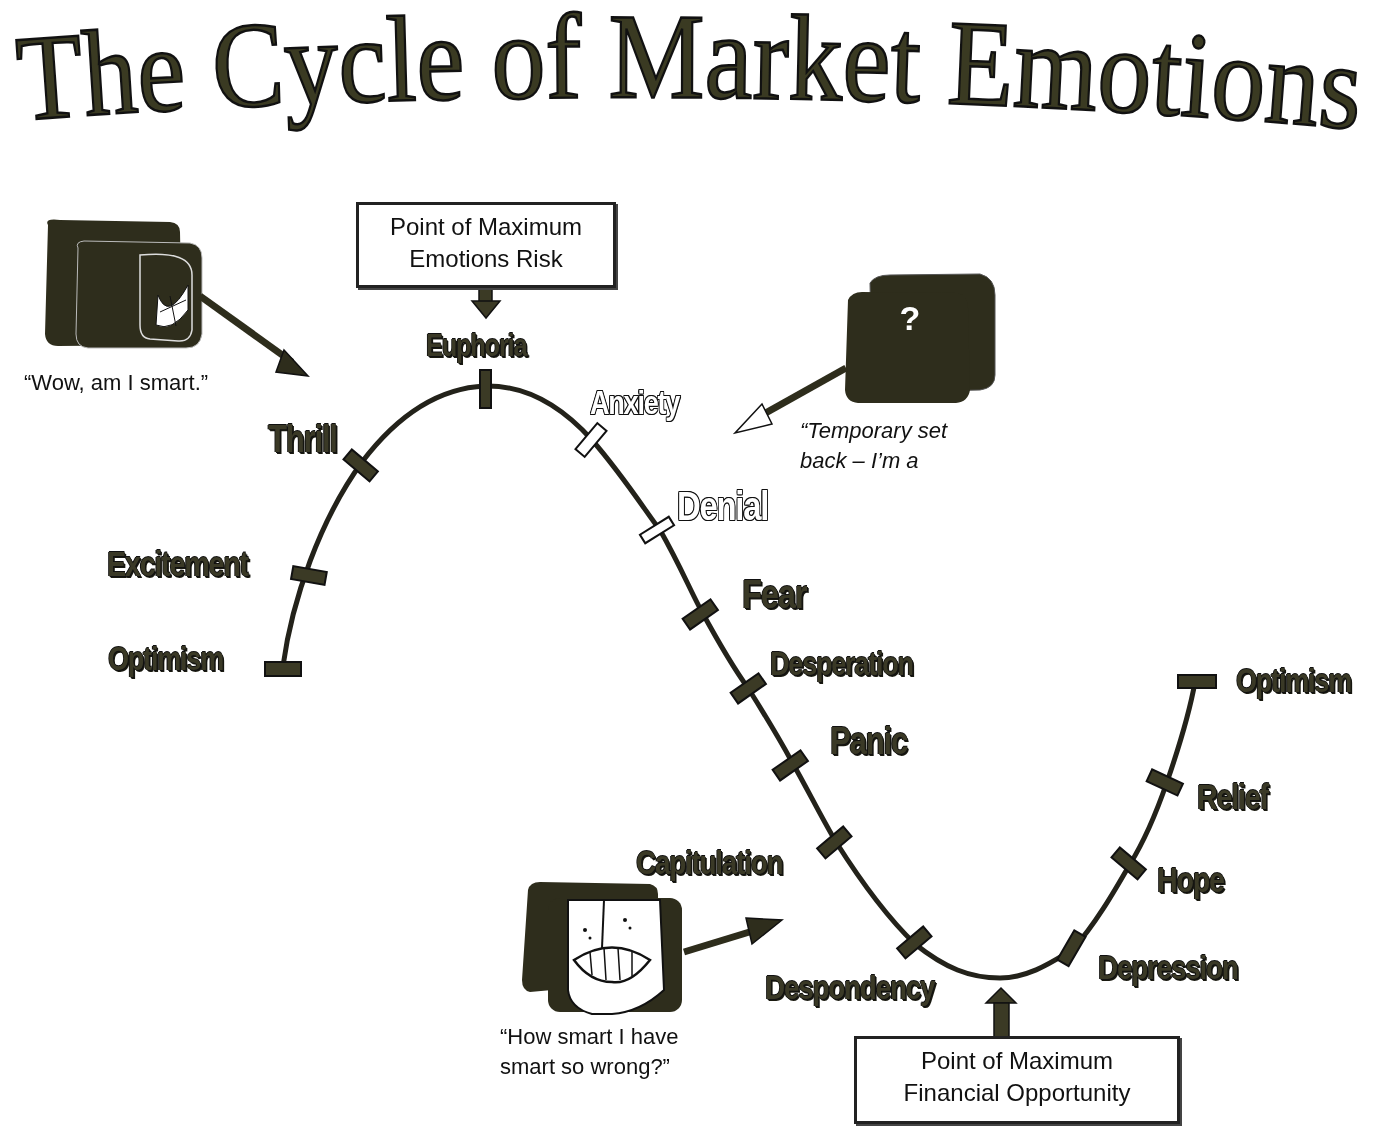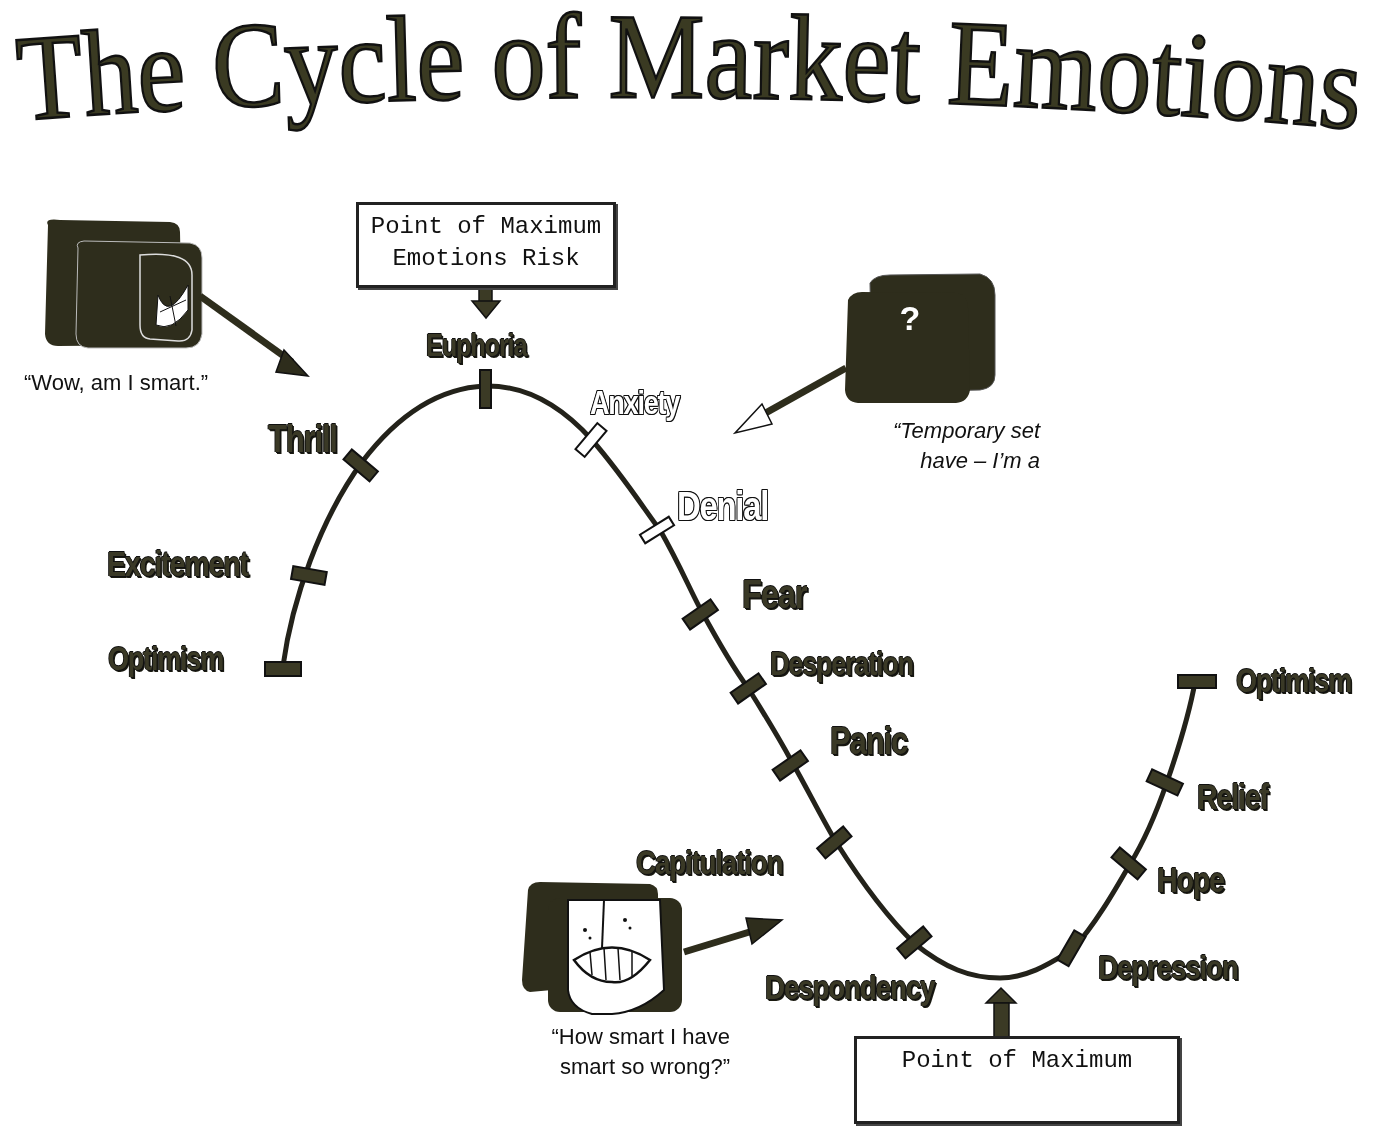--- a/index.html
+++ b/index.html
@@ -11,25 +11,25 @@
     color: #3a3926; letter-spacing: -1.5px; white-space: nowrap;
     text-shadow: 1px 1px 0 #111, -1px 0 0 #111, 0 -1px 0 #111, 2px 2px 0 #1a1a10;
     transform: scaleX(0.82); transform-origin: left top;
   }
   .lbl.outline {
     color: #ffffff;
     text-shadow: 1px 0 0 #111, -1px 0 0 #111, 0 1px 0 #111, 0 -1px 0 #111, 1px 1px 0 #111, -1px -1px 0 #111, 1px -1px 0 #111, -1px 1px 0 #111;
   }
   .quote {
     position: absolute; font-family: "Liberation Sans", sans-serif; font-size: 22px;
-    color: #111; text-align: right; line-height: 30px; white-space: nowrap;
+    color: #111; text-align: left; line-height: 30px; white-space: nowrap;
   }
   .box {
     position: absolute; border: 3px solid #222; background: #fff; box-shadow: 2px 2px 0 #444;
-    font-family: Liberation Mono, monospace; font-size: 24px; color: #111;
+    font-family: Liberation Sans, sans-serif; font-size: 24px; color: #111;
     text-align: center; line-height: 32px; box-sizing: border-box; padding-top: 6px;
   }
 </style>
 </head>
 <body>
 
 <div id="stage">
 
   <svg class="title-svg" width="1378" height="200">
     <defs>
@@ -123,26 +123,27 @@
       <polygon points="746,918 782,920 752,944" fill="#2e2d1c" stroke="#111" stroke-width="1.5"></polygon>
     </g>
   </svg>
 
   <div class="box" style="left:356px; top:202px; width:260px; height:86px;">
     <div>Point of Maximum</div>
     <div>Emotions Risk</div>
   </div>
   <div class="box" style="left:854px; top:1036px; width:326px; height:88px;">
     <div>Point of Maximum</div>
+    <div>Financial Opportunity</div>
   </div>
 
   <div class="quote" style="left:24px; top:368px;">“Wow, am I smart.”</div>
   <div class="quote" style="left:800px; top:416px; width:240px;font-style:italic;">
     <div>“Temporary set</div>
-    <div>have – I’m a</div>
+    <div>back – I’m a</div>
   </div>
   <div class="quote" style="left:500px; top:1022px; width:230px;">
     <div>“How smart I have</div>
     <div>smart so wrong?”</div>
   </div>
 
   <div class="lbl" style="left:108px; top:640px; font-size:33px;">Optimism</div>
   <div class="lbl" style="left:107px; top:544px; font-size:35px;">Excitement</div>
   <div class="lbl" style="left:268px; top:418px; font-size:38px;">Thrill</div>
   <div class="lbl" style="left:426px; top:328px; font-size:31px;">Euphoria</div>

